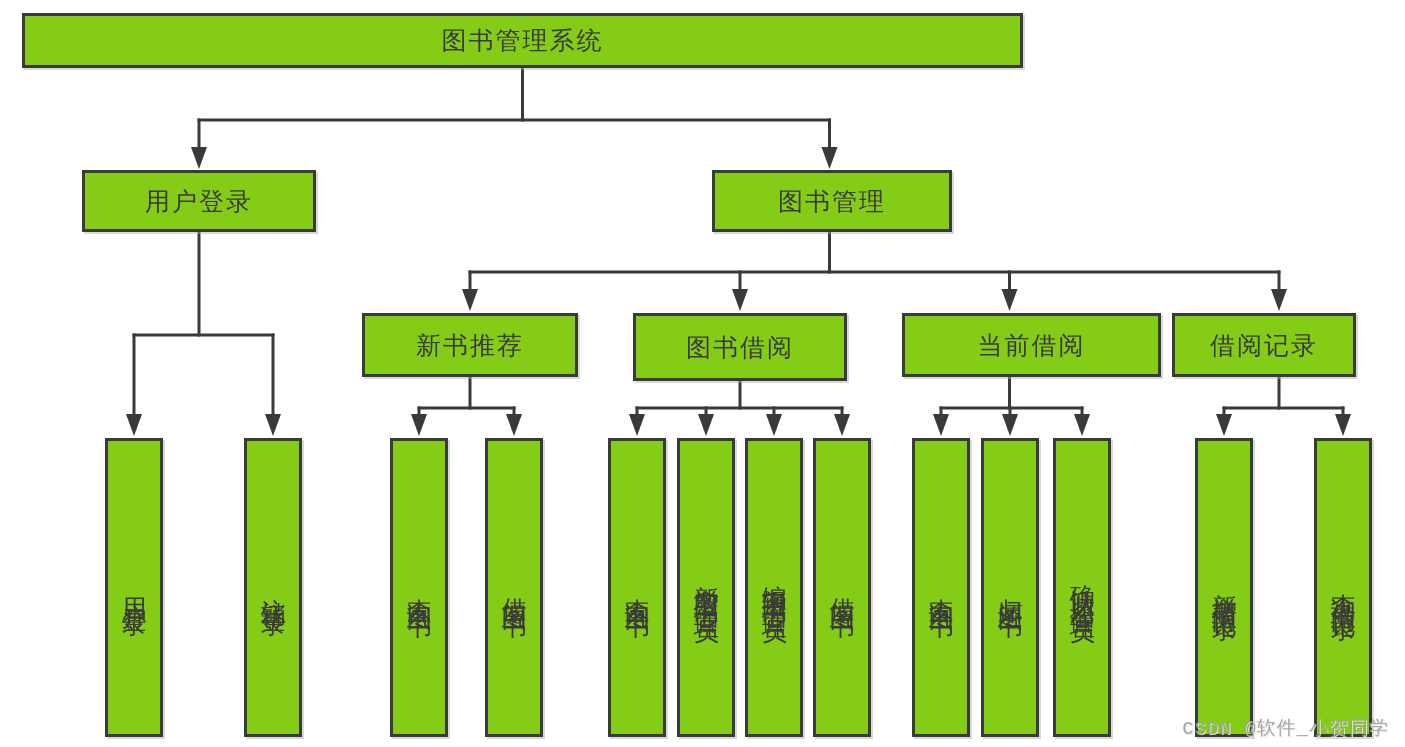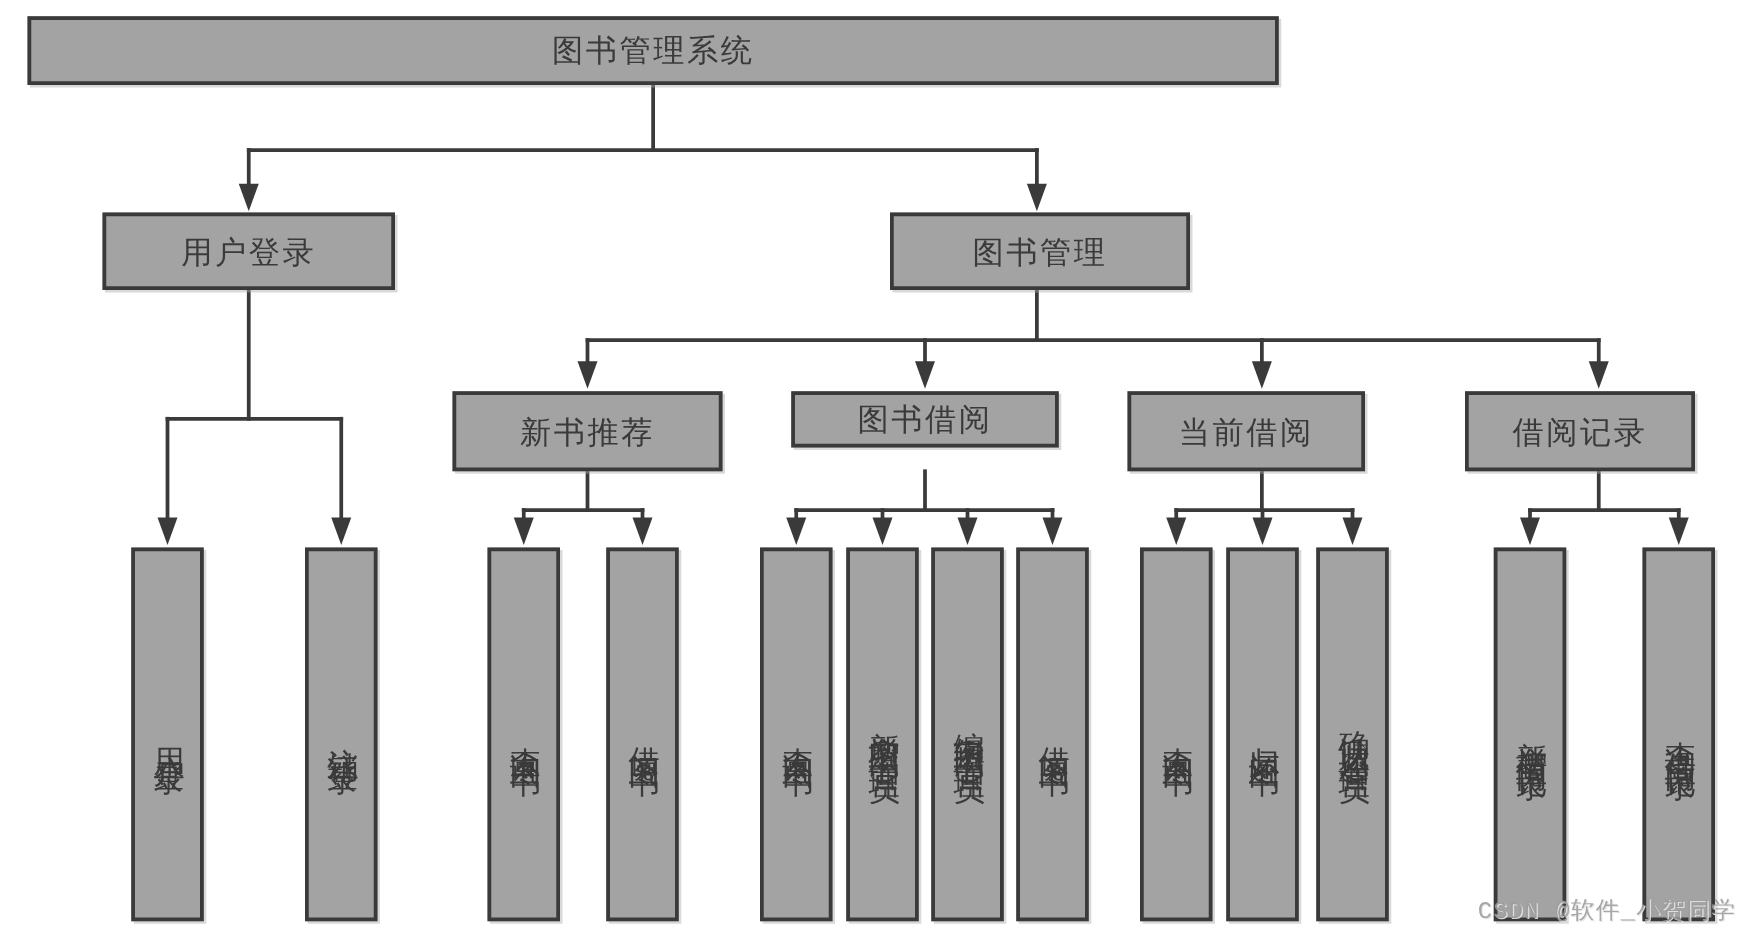--- a/index.html
+++ b/index.html
@@ -1,20 +1,20 @@
 <!DOCTYPE html>
 <html><head>
 <meta charset="utf-8">
 <style>
   html,body{margin:0;padding:0;background:#ffffff;}
   body{width:1405px;height:747px;position:relative;overflow:hidden;
        font-family:"Liberation Sans","DejaVu Sans",sans-serif;color:#3a3a3a;}
   .stage{position:absolute;inset:0;}
   svg.wires{position:absolute;left:0;top:0;z-index:1;}
-  .box{position:absolute;z-index:2;background:#a3a3a3;border:3px solid #3a3a3a;
+  .box{position:absolute;z-index:2;background:#84cc16;border:3px solid #3a3a3a;
        box-sizing:border-box;display:flex;align-items:center;justify-content:center;
        box-shadow:2px 2px 0 rgba(170,170,170,0.45);}
   .h-label{font-size:25px;letter-spacing:2px;white-space:nowrap;}
   .v .v-label{writing-mode:vertical-rl;text-orientation:mixed;font-size:25px;
        letter-spacing:5px;line-height:1.1;white-space:nowrap;}
   .watermark{position:absolute;right:16px;bottom:6px;z-index:3;font-size:19px;
        color:#9e9e9e;letter-spacing:1px;opacity:.9;
        text-shadow:1px 1px 0 #e6e6e6;white-space:nowrap;font-family:Liberation Mono, monospace;}
 </style>
 </head>
@@ -89,24 +89,24 @@
   <div class="box" style="left:82px;top:170px;width:234px;height:62px">
     <span class="h-label">用户登录</span>
   </div>
   <div class="box" style="left:712px;top:170px;width:240px;height:62px">
     <span class="h-label">图书管理</span>
   </div>
 
   <div class="box" style="left:362px;top:313px;width:216px;height:64px">
     <span class="h-label">新书推荐</span>
   </div>
-  <div class="box" style="left:633px;top:313px;width:214px;height:45px">
+  <div class="box" style="left:633px;top:313px;width:214px;height:68px">
     <span class="h-label">图书借阅</span>
   </div>
-  <div class="box" style="left:902px;top:313px;width:190px;height:64px">
+  <div class="box" style="left:902px;top:313px;width:259px;height:64px">
     <span class="h-label">当前借阅</span>
   </div>
   <div class="box" style="left:1172px;top:313px;width:184px;height:64px">
     <span class="h-label">借阅记录</span>
   </div>
 
   <div class="box v" style="left:105px;top:438px;width:58px;height:299px">
     <span class="v-label">用户登录</span>
   </div>
   <div class="box v" style="left:244px;top:438px;width:58px;height:299px">

